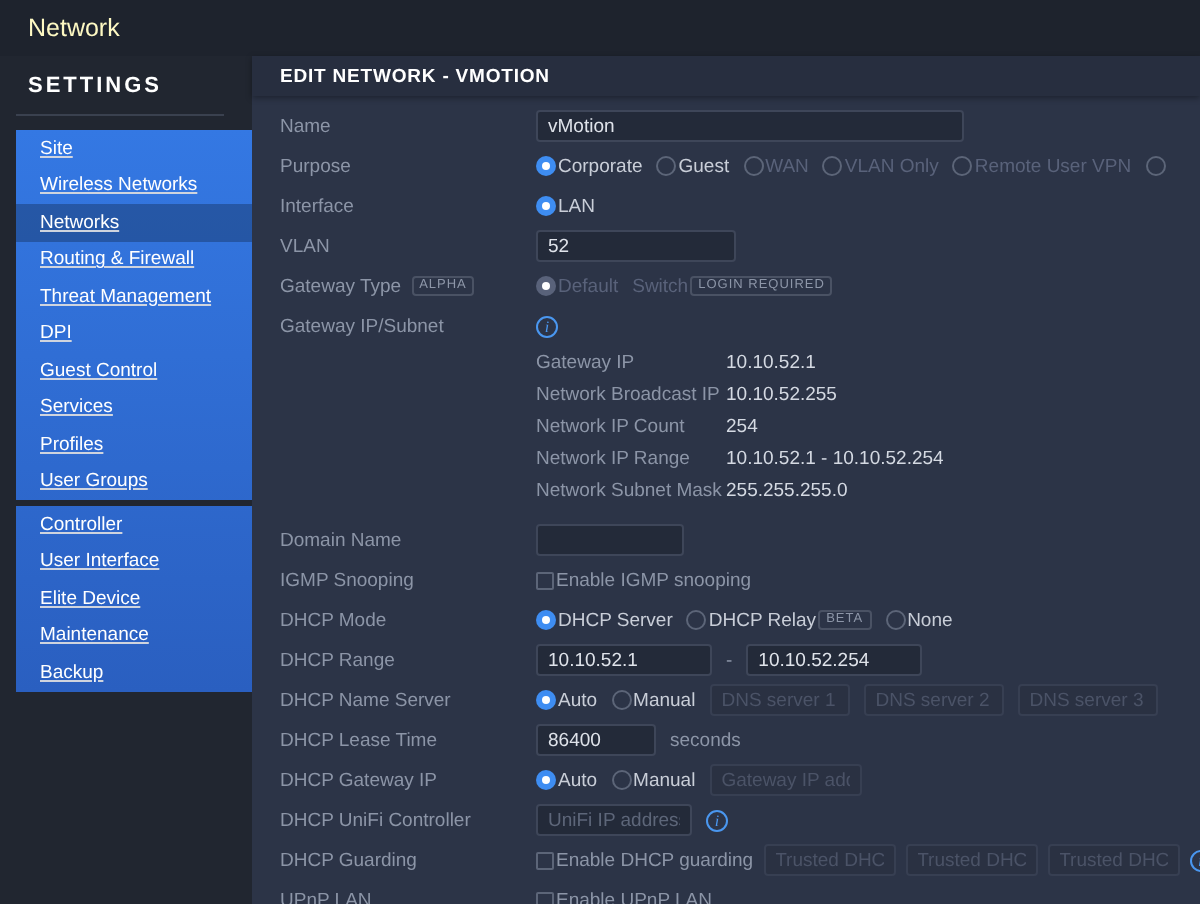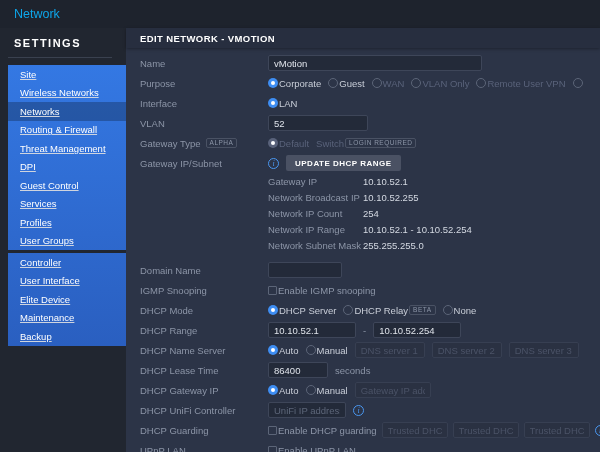--- a/index.html
+++ b/index.html
@@ -8,21 +8,21 @@
     background:#2c3447;
     font-family:"Liberation Sans", sans-serif;
     font-size:9.5px;
     color:#cfd4de;
   }
   
   .topbar {
     height:28px; background:#1e232d; display:flex; align-items:center;
     padding-left:14px;
   }
-  .topbar-title { color:#0ea5e9; font-size:12.5px; }
+  .topbar-title { color:#fef9c3; font-size:12.5px; }
   
   .layout { display:flex; height:424px; }
   
   .sidebar { width:126px; flex-shrink:0; background:#212630; display:flex; flex-direction:column; }
   .settings-heading {
     margin:0 14px 7px 8px; padding:9px 0 8px 6px;
     border-bottom:1px solid #3a414f;
     color:#fff; font-weight:bold; font-size:11px; letter-spacing:1.5px;
   }
   .menu {
@@ -209,21 +209,20 @@
             <span class="opt-label dim">Switch</span>
             <span class="badge">LOGIN REQUIRED</span>
           </label>
         </div>
       </div>
 
       <div class="row">
         <div class="row-label">Gateway IP/Subnet</div>
         <div class="controls">
           <span class="info-icon"></span>
-          <button class="btn">UPDATE DHCP RANGE</button>
         </div>
       </div>
 
       <div class="row info-row">
         <div class="row-label"></div>
         <div class="controls">
           <div class="sub-label">Gateway IP</div>
           <div class="sub-value">10.10.52.1</div>
         </div>
       </div>

